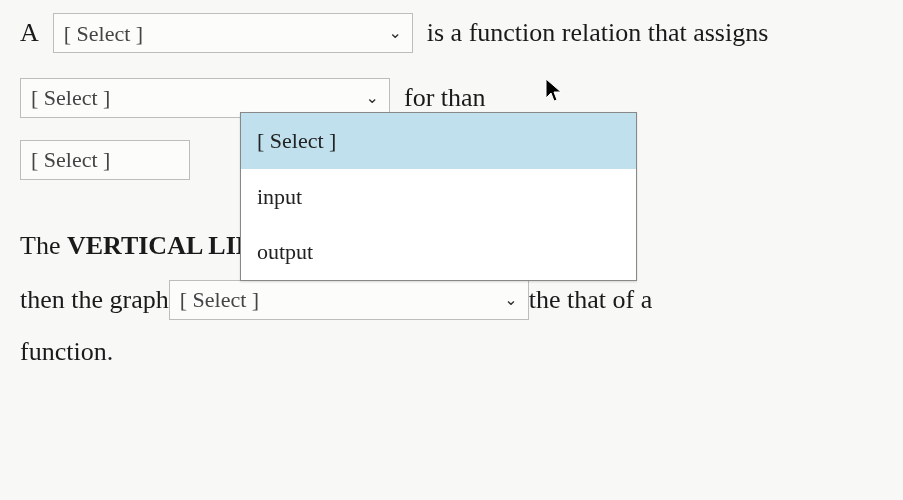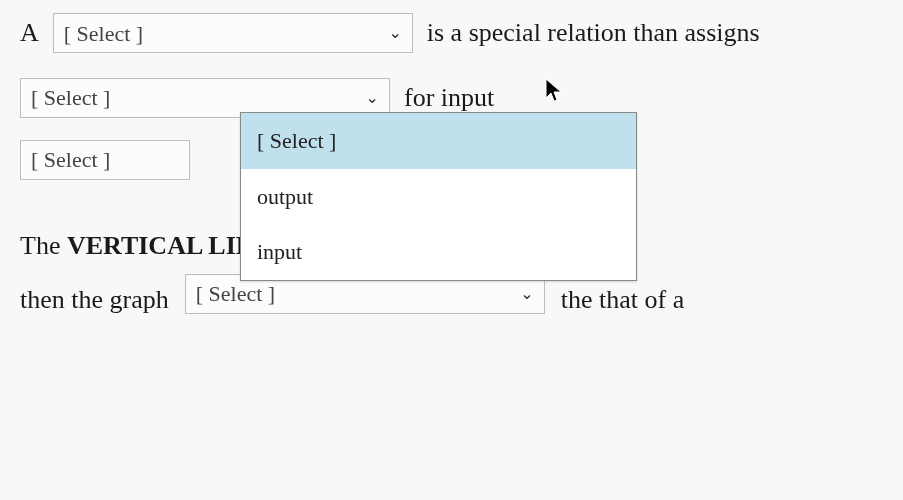--- a/index.html
+++ b/index.html
@@ -71,22 +71,22 @@
   }
   .dropdown .opt.hl {
     background: #bfe0ec;
   }
   .paragraph {
     margin-top: 40px;
     line-height: 2.0;
   }
   .inline-row {
     display: inline-flex;
-    align-items: flex-start;
-    gap: 16px;
+    align-items: center;
+    gap: 0;
     vertical-align: middle;
   }
   .cursor {
     position: absolute;
     left: 545px;
     top: 78px;
     z-index: 20;
     pointer-events: none;
   }
 </style>
@@ -94,54 +94,55 @@
 <body>
 
 <div class="content">
 
   <div class="row">
     <span class="txt">A</span>
     <span class="select-box sel-a">
       <span class="sel-label">[ Select ]</span>
       <span class="chev">⌄</span>
     </span>
-    <span class="txt">is a special relation than assigns</span>
+    <span class="txt">is a function relation that assigns</span>
   </div>
 
   <div class="row">
     <span class="select-box sel-b">
       <span class="sel-label">[ Select ]</span>
       <span class="chev">⌄</span>
     </span>
-    <span class="txt">for input</span>
+    <span class="txt">for than</span>
   </div>
 
   <div class="row">
     <span class="select-box sel-c">
       <span class="sel-label">[ Select ]</span>
     </span>
   </div>
 
   <div class="paragraph">
     <div>
       <span>The </span><span class="bold">VERTICAL LINE TEST</span><span> states if it is possible for a</span>
     </div>
     <div class="inline-row">
       <span class="txt">then the graph</span>
       <span class="select-box sel-d">
         <span class="sel-label">[ Select ]</span>
         <span class="chev">⌄</span>
       </span>
       <span class="txt">the that of a</span>
     </div>
+    <div>function.</div>
   </div>
 
 </div>
 
 <div class="dropdown">
   <div class="opt hl">[ Select ]</div>
+  <div class="opt">input</div>
   <div class="opt">output</div>
-  <div class="opt">input</div>
 </div>
 
 <svg class="cursor" width="20" height="26" viewBox="0 0 20 26">
   <path d="M1 1 L1 20 L6 15 L9 23 L12 22 L9 14 L16 14 Z" fill="#000" stroke="#fff" stroke-width="1"></path>
 </svg>
 
 </body></html>

